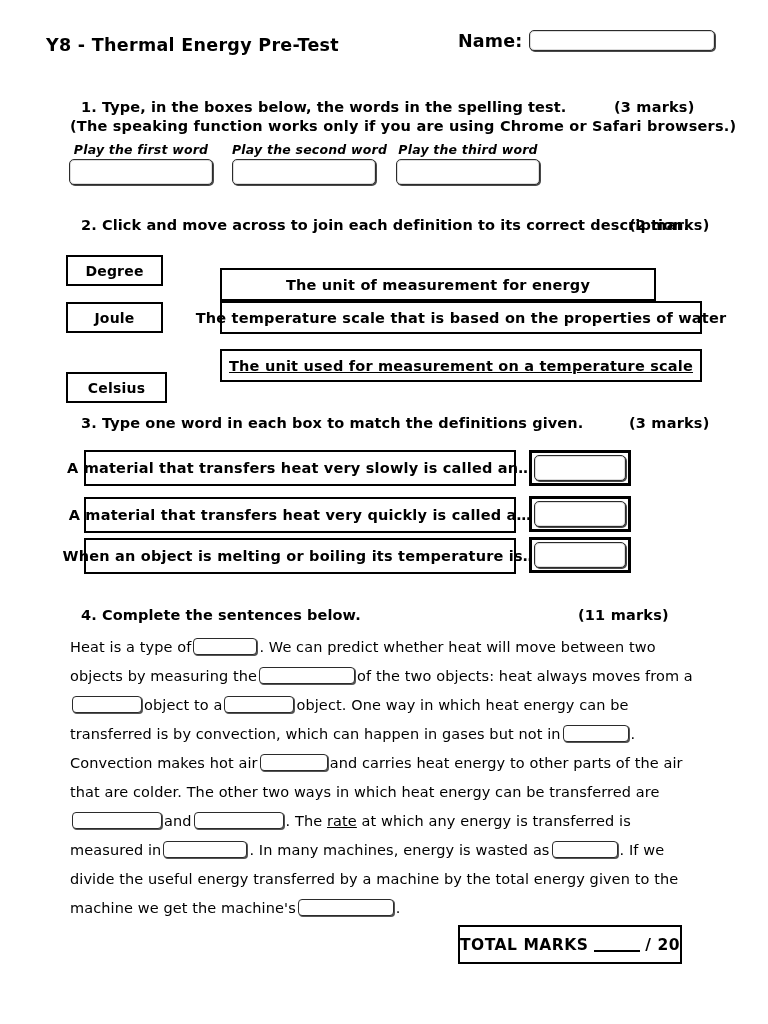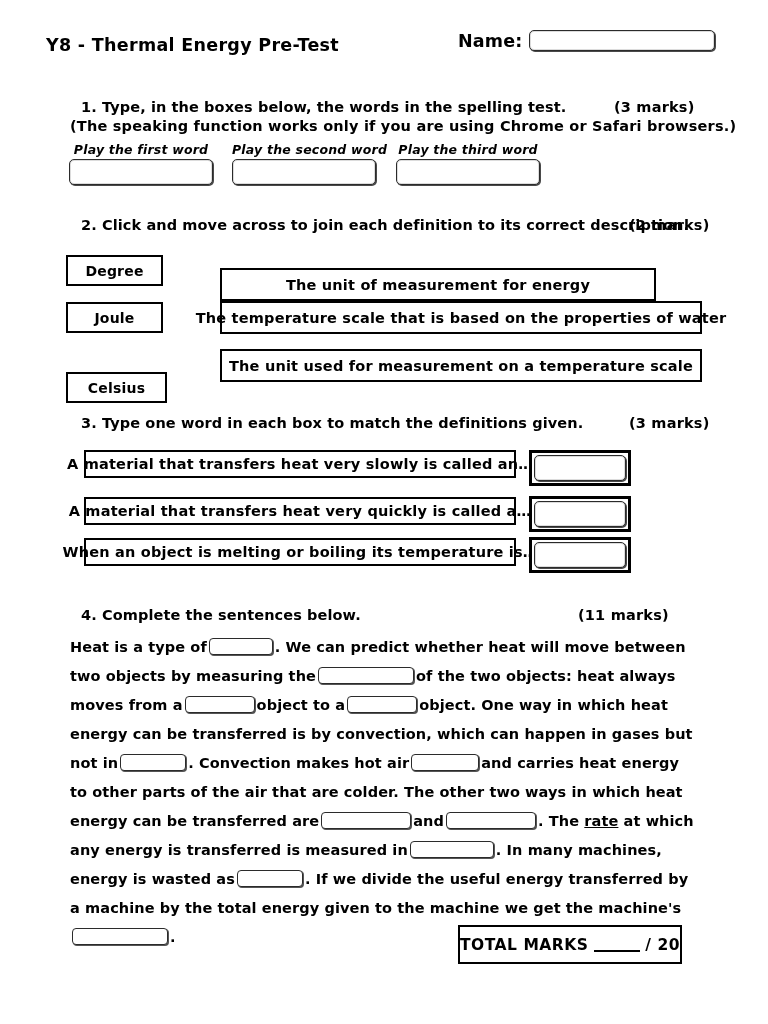--- a/index.html
+++ b/index.html
@@ -137,21 +137,21 @@
     font-weight: bold;
     white-space: nowrap;
   }
 
   
   .def-box {
     position: absolute;
     box-sizing: border-box;
     left: 84px;
     width: 432px;
-    height: 28px;
+    height: 36px;
     border: 2.5px solid #000;
     background: #fff;
     display: flex;
     align-items: center;
     justify-content: center;
     font-size: 14.5px;
     font-weight: bold;
     white-space: nowrap;
   }
   .ans-frame {
@@ -169,21 +169,21 @@
     height: 100%;
   }
 
   
   .cloze {
     position: absolute;
     left: 70px;
     top: 633px;
     width: 630px;
     font-size: 14.5px;
-    font-weight: bold;
+    font-weight: normal;
     line-height: 29px;
     letter-spacing: 0.1px;
   }
   .cloze .blank {
     box-sizing: border-box;
     display: inline-block;
     height: 17px;
     vertical-align: -3px;
     background: #fff;
     border: 1px solid #2b2b2b;
@@ -251,21 +251,21 @@
 
   <div class="q-head comic" style="left:57px; top:217px;">2. Click and move across to join each definition to its correct description.</div>
   <div class="marks comic" style="left:629px; top:217px;">(2 marks)</div>
 
   <div class="match-left comic" style="left:66px; top:255px; width:97px;">Degree</div>
   <div class="match-left comic" style="left:66px; top:302px; width:97px;">Joule</div>
   <div class="match-left comic" style="left:66px; top:348px; width:101px;margin-top:24px;">Celsius</div>
 
   <div class="match-right comic" style="left:220px; top:268px; width:436px;">The unit of measurement for energy</div>
   <div class="match-right comic" style="left:220px; top:301px; width:482px;">The temperature scale that is based on the properties of water</div>
-  <div class="match-right comic" style="left:220px; top:349px; width:482px;">The unit used for measurement on a temperature scale</div>
+  <div class="match-right comic" style="left:220px; top:349px; width:482px;text-decoration:underline;">The unit used for measurement on a temperature scale</div>
 
   <div class="q-head comic" style="left:57px; top:415px;">3. Type one word in each box to match the definitions given.</div>
   <div class="marks comic" style="left:629px; top:415px;">(3 marks)</div>
 
   <div class="def-box comic" style="top:450px;">A material that transfers heat very slowly is called an…</div>
   <div class="ans-frame" style="top:450px;">
     <span class="tinput"></span>
   </div>
 
   <div class="def-box comic" style="top:497px;">A material that transfers heat very quickly is called a…</div>

